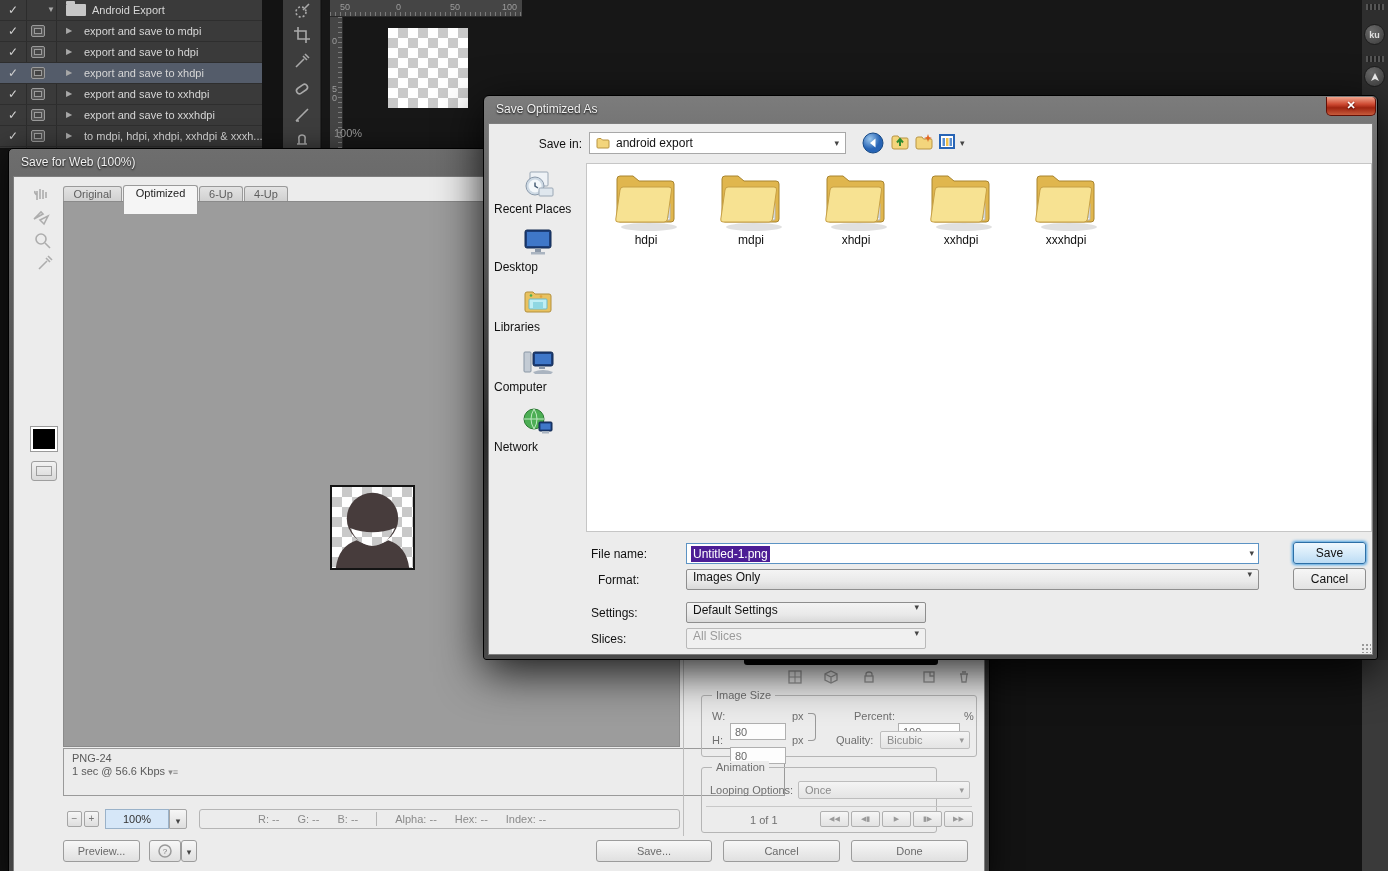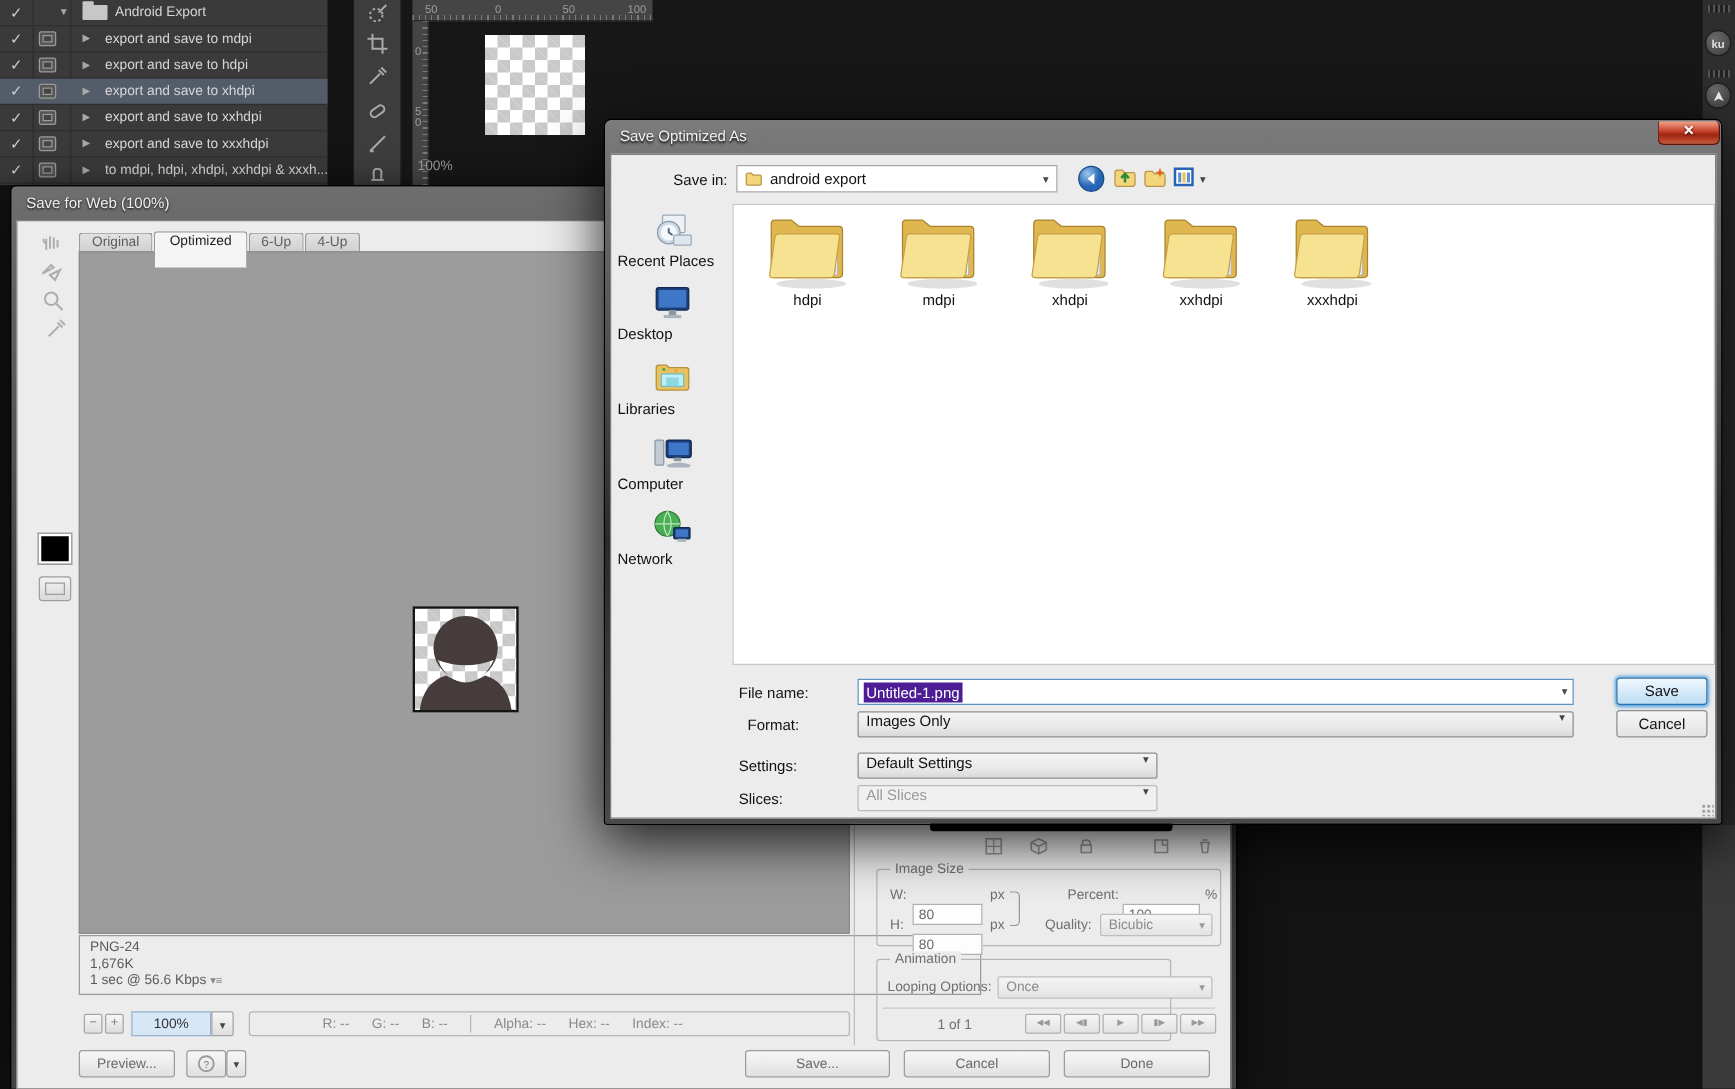--- a/index.html
+++ b/index.html
@@ -297,21 +297,20 @@
           <g fill="#473c3c" mask="url(#avmask)">
             <circle cx="42.5" cy="33" r="27"></circle>
             <path d="M4 85 Q7 62 26 56 Q42.5 66 59 56 Q78 62 81 85 Z"></path>
           </g>
         </svg>
       </div>
     </div>
 
     <div id="sfw-info">
       <div>PNG-24</div>
-      <div>1,676K</div>
       <div>
         <span>1 sec @ 56.6 Kbps</span>
         <span style="color:#8a8a8a; font-size:9px">▾≡</span>
       </div>
     </div>
 
     <div id="sfw-status">
       <span class="mini-btn" style="left:4px">−</span>
       <span class="mini-btn" style="left:21px">+</span>
       <span id="zoom-field">100%</span>

